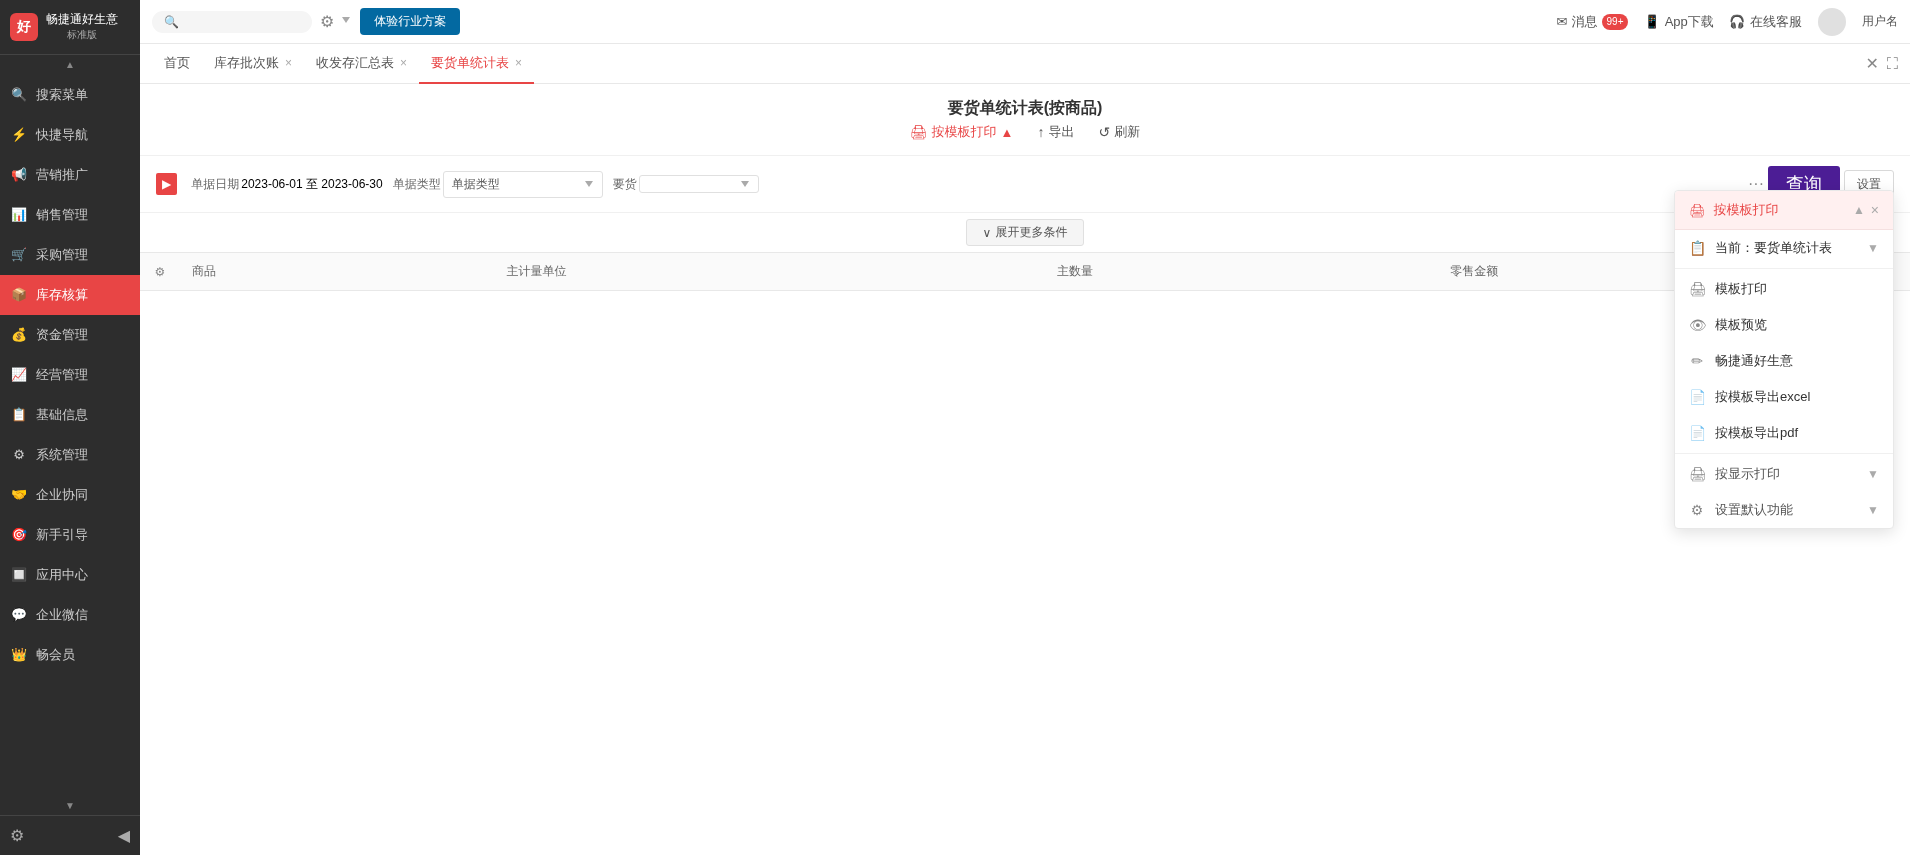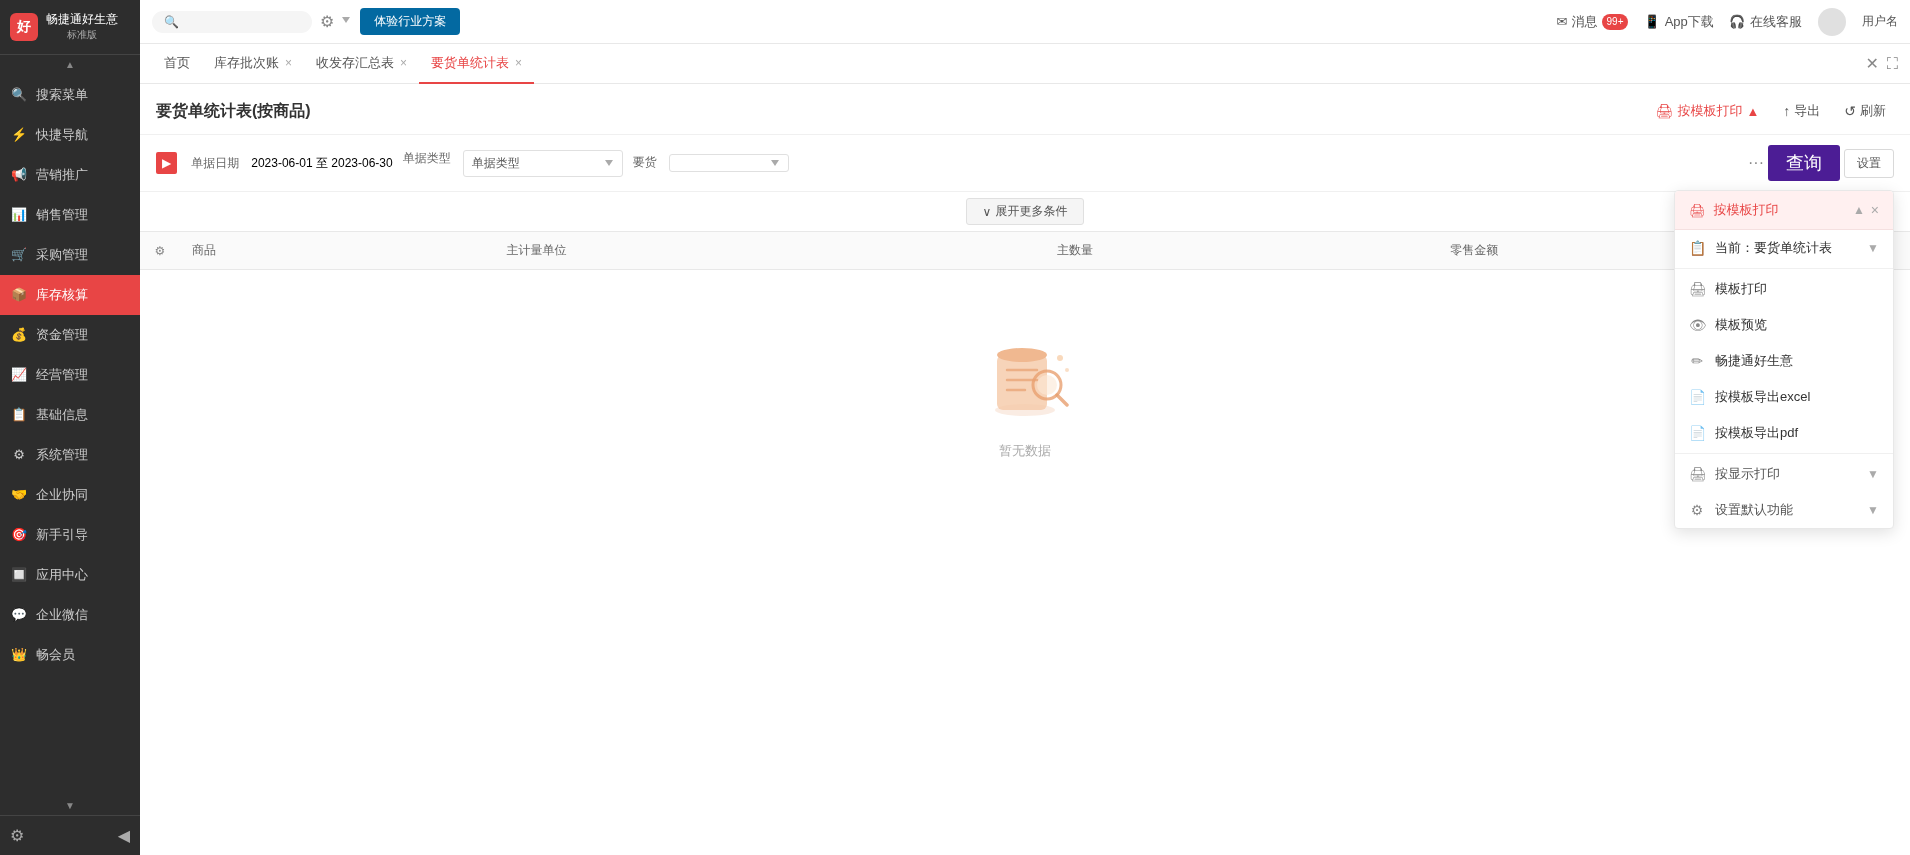--- a/index.html
+++ b/index.html
@@ -114,40 +114,41 @@
     .page-content {
       flex: 1; overflow: auto; padding: 0; position: relative;
     }
     .page-inner { background: #fff; margin: 0; height: 100%; }
 
     
     .page-header {
       padding: 14px 16px 10px;
       display: flex; align-items: center; justify-content: space-between;
       border-bottom: 1px solid #f0f0f0;
+      flex-direction: column;
     }
     .page-title { font-size: 16px; font-weight: bold; color: #333; }
 
     .page-toolbar {
       display: flex; align-items: center; gap: 8px;
     }
     .toolbar-btn {
       display: flex; align-items: center; gap: 4px;
       background: none; border: none; color: #555; font-size: 13px; cursor: pointer; padding: 4px 8px;
     }
     .toolbar-btn.primary { color: #e84545; }
     .toolbar-btn-icon { font-size: 14px; }
 
     
     .filter-area {
       padding: 10px 16px;
       display: flex; align-items: center; flex-wrap: wrap; gap: 10px;
       border-bottom: 1px solid #f0f0f0;
     }
-    .filter-item { display: flex; align-items: flex-start; gap: 12px; }
+    .filter-item { display: flex; align-items: center; gap: 2px; }
     .filter-label { font-size: 12px; color: #666; white-space: nowrap; }
     .date-filter { display: flex; align-items: center; gap: 4px; }
     .date-btn {
       padding: 3px 8px; font-size: 12px; border: 1px solid #e0e0e0; background: #fff;
       border-radius: 3px; cursor: pointer; color: #555;
     }
     .date-range { font-size: 12px; color: #000000; }
     .filter-select {
       display: flex; align-items: center; gap: 4px;
       border: 1px solid #e0e0e0; border-radius: 3px; padding: 4px 8px;
@@ -449,44 +450,20 @@
               <th>主计量单位</th>
               <th>主数量</th>
               <th>零售金额</th>
             </tr>
           </thead>
           <tbody>
           </tbody>
         </table>
       </div>
 
-      <div class="empty-state">
-        <div class="empty-icon">
-          <svg width="100" height="100" viewBox="0 0 100 100">
-
-            <ellipse cx="50" cy="80" rx="30" ry="6" fill="#f5d9c8" opacity="0.5"></ellipse>
-
-            <rect x="22" y="25" width="50" height="55" rx="6" ry="6" fill="#f5c9a8" opacity="0.8"></rect>
-
-            <ellipse cx="47" cy="25" rx="25" ry="7" fill="#f0b890"></ellipse>
-
-            <line x1="32" y1="40" x2="62" y2="40" stroke="#e8a070" stroke-width="2.5" stroke-linecap="round" opacity="0.7"></line>
-            <line x1="32" y1="50" x2="62" y2="50" stroke="#e8a070" stroke-width="2.5" stroke-linecap="round" opacity="0.7"></line>
-            <line x1="32" y1="60" x2="50" y2="60" stroke="#e8a070" stroke-width="2.5" stroke-linecap="round" opacity="0.7"></line>
-
-            <circle cx="72" cy="55" r="14" fill="none" stroke="#e8a070" stroke-width="3" opacity="0.8"></circle>
-            <circle cx="72" cy="55" r="10" fill="#fce8d5" opacity="0.6"></circle>
-            <line x1="82" y1="65" x2="92" y2="75" stroke="#e8a070" stroke-width="3.5" stroke-linecap="round" opacity="0.8"></line>
-
-            <circle cx="85" cy="28" r="3" fill="#f5c090" opacity="0.6"></circle>
-            <circle cx="92" cy="40" r="2" fill="#f5c090" opacity="0.5"></circle>
-          </svg>
-        </div>
-        <span class="empty-text">暂无数据</span>
-      </div>
 
     </div>
 
     <div class="dropdown-menu">
       <div class="dropdown-header">
         <div class="dropdown-header-left">
           <span>🖨</span>
           <span>按模板打印</span>
         </div>
         <div class="dropdown-header-right">

